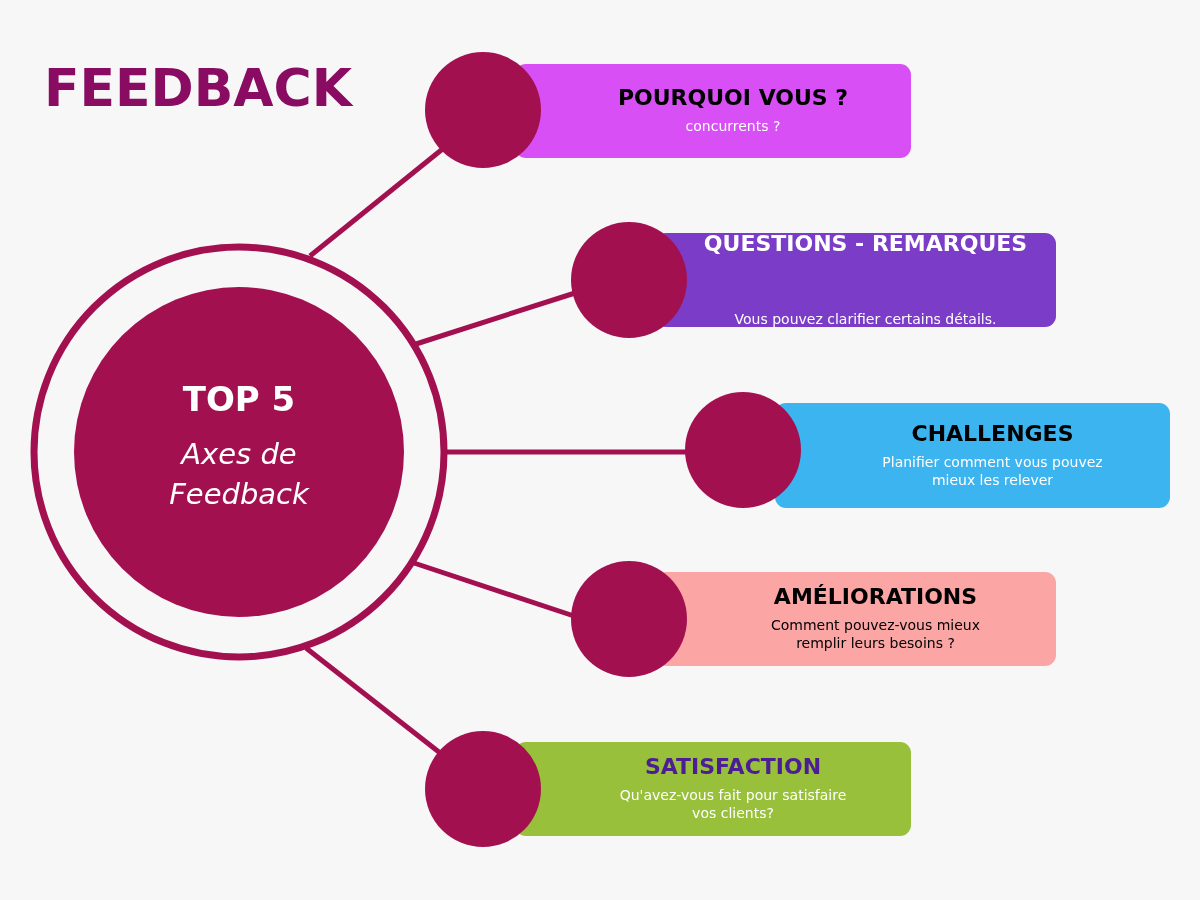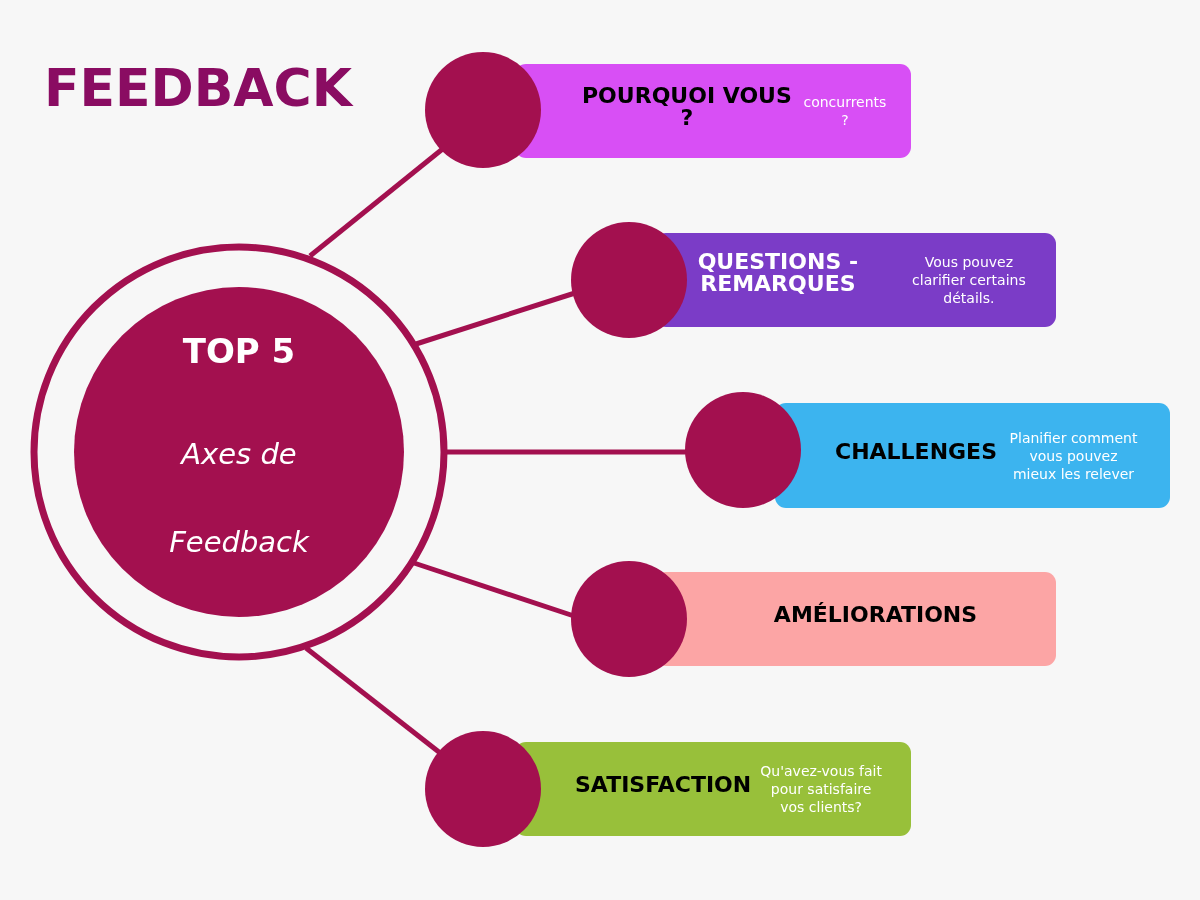--- a/index.html
+++ b/index.html
@@ -12,27 +12,27 @@
     .title {
       position: absolute; left: 44px; top: 62px;
       font-family: "DejaVu Sans", sans-serif;
       font-weight: bold; font-size: 52px; letter-spacing: 0px;
       color: #8a0c62; line-height: 1;
     }
     svg.connectors { position: absolute; left: 0; top: 0; }
     .hub-text {
       position: absolute; left: 74px; top: 287px; width: 330px; height: 330px;
       display: flex; flex-direction: column; align-items: center; justify-content: center;
-      color: #ffffff; text-align: center; gap: 48px;
+      color: #ffffff; text-align: center;
     }
     .hub-title { font-weight: bold; font-size: 34px; line-height: 1; margin-top: -8px; margin-bottom: 18px; }
     .hub-sub { font-size: 29px; line-height: 40px; font-style: italic; }
     .box {
       position: absolute; border-radius: 11px;
-      display: flex; flex-direction: row; align-items: center; justify-content: center;
+      display: flex; flex-direction: column; align-items: center; justify-content: center;
       text-align: center; box-sizing: border-box; padding-left: 60px; padding-right: 20px;
     }
     .box-title { font-weight: bold; font-size: 22px; line-height: 1; margin-bottom: 8px; }
     .box-desc { font-size: 14px; line-height: 18px; }
     .bubble {
       position: absolute; width: 116px; height: 116px; border-radius: 50%;
       background: #a3104f;
     }
   </style>
 </head>
@@ -57,24 +57,28 @@
 <div class="box" style="left:775px; top:403px; width:395px; height:105px; background:#3cb4ef;">
   <div class="box-title" style="color:#000;">CHALLENGES</div>
   <div class="box-desc" style="color:#fff;">
     <div>Planifier comment vous pouvez</div>
     <div>mieux les relever</div>
   </div>
 </div>
 
 <div class="box" style="left:655px; top:572px; width:401px; height:94px; background:#fca5a5;">
   <div class="box-title" style="color:#000;">AMÉLIORATIONS</div>
+  <div class="box-desc" style="color:#000;">
+    <div>Comment pouvez-vous mieux</div>
+    <div>remplir leurs besoins ?</div>
+  </div>
 </div>
 
 <div class="box" style="left:515px; top:742px; width:396px; height:94px; background:#98c03a;">
-  <div class="box-title" style="color:#000000;">SATISFACTION</div>
+  <div class="box-title" style="color:#4c1d95;">SATISFACTION</div>
   <div class="box-desc" style="color:#fff;">
     <div>Qu'avez-vous fait pour satisfaire</div>
     <div>vos clients?</div>
   </div>
 </div>
 
 <svg class="connectors" width="1200" height="900">
   <g stroke="#a3104f" stroke-width="5" fill="none">
     <line x1="310" y1="256" x2="445" y2="147"></line>
     <line x1="416" y1="344" x2="575" y2="293"></line>

